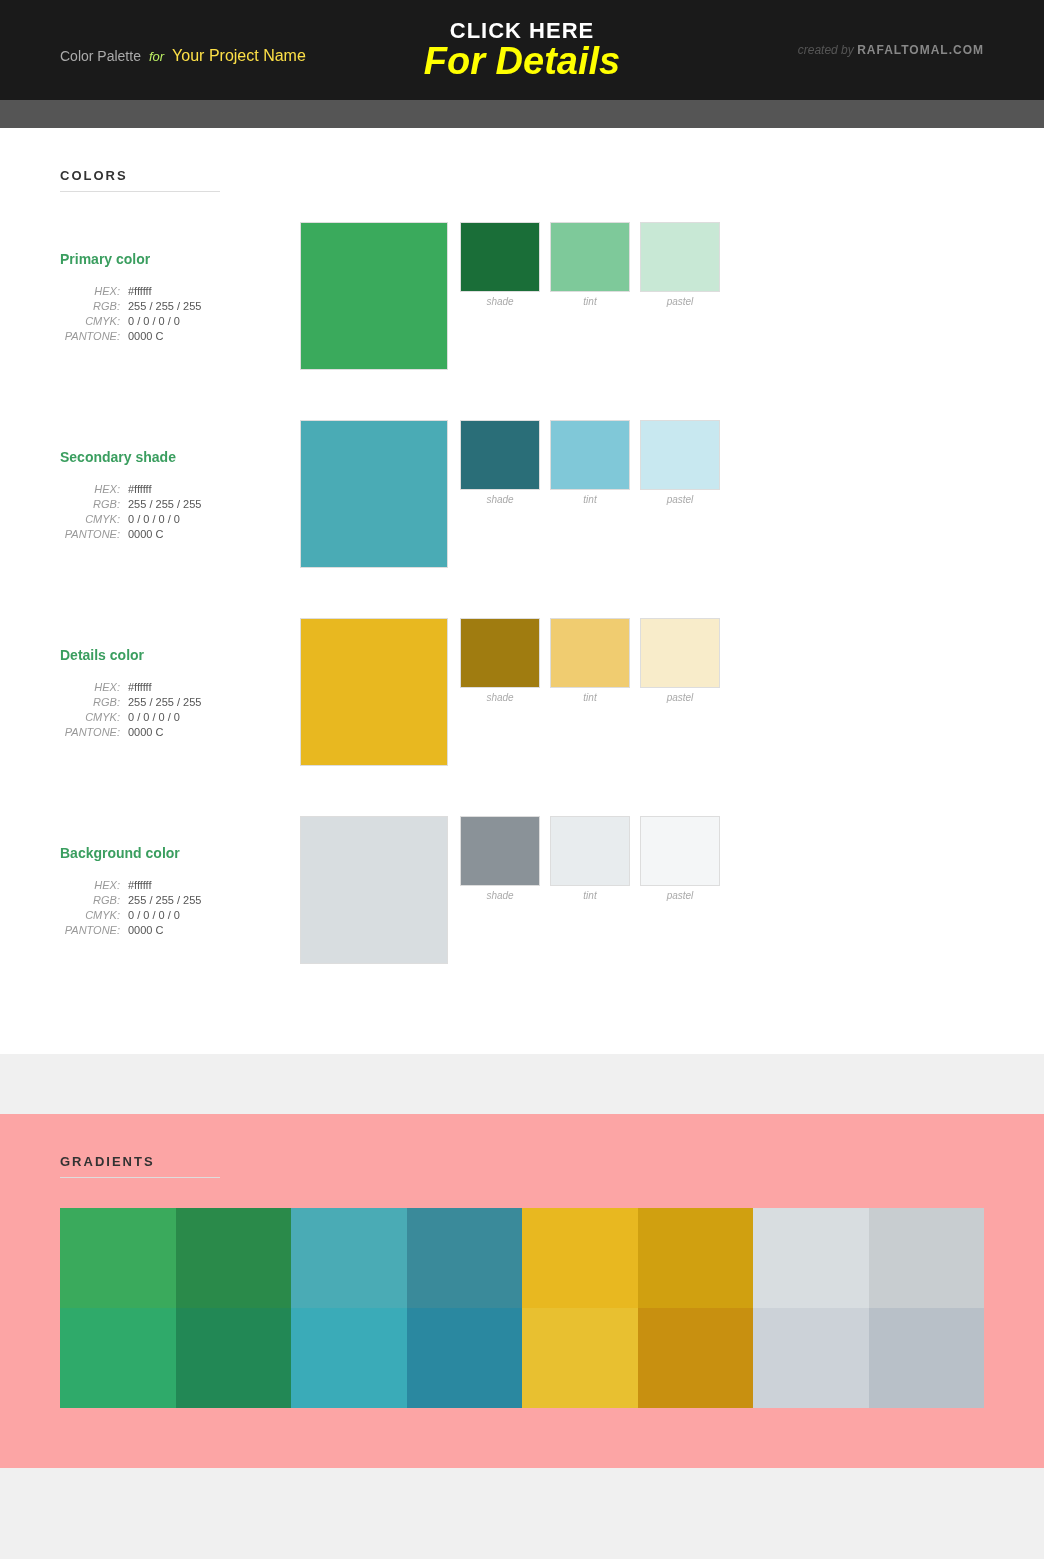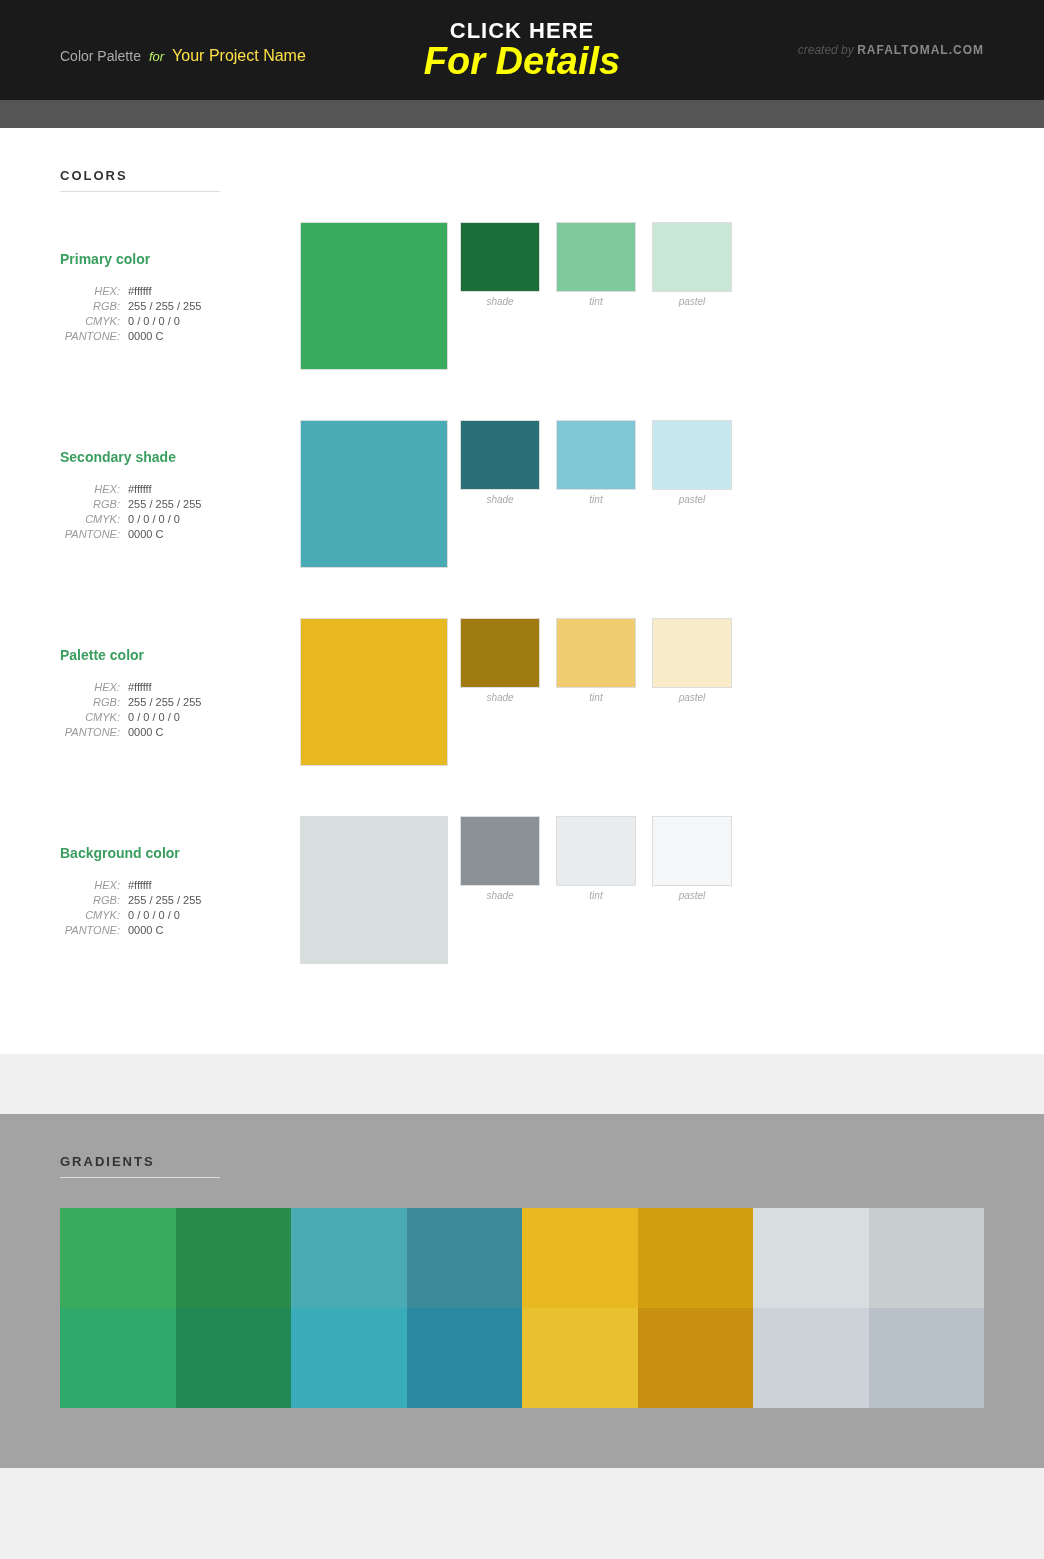--- a/index.html
+++ b/index.html
@@ -139,21 +139,21 @@
       border: 1px solid #ddd;
       flex-shrink: 0;
     }
     .variant-swatches {
       display: flex;
       flex-direction: column;
       gap: 10px;
     }
     .variant-row {
       display: flex;
-      gap: 16px;
+      gap: 10px;
     }
     .variant-swatch-wrap {
       display: flex;
       flex-direction: column;
       align-items: center;
       gap: 4px;
     }
     .variant-swatch {
       width: 80px;
       height: 70px;
@@ -168,21 +168,21 @@
     
     .section-divider {
       height: 20px;
       background: #f0f0f0;
       margin: 0 -60px;
       margin-bottom: 40px;
     }
 
     
     .gradients-section {
-      background: #a3a3a3;
+      background: #fca5a5;
       padding: 40px 60px 60px;
     }
     .gradient-grid {
       display: flex;
       flex-direction: column;
       gap: 0;
       margin-top: 20px;
     }
     .gradient-row {
       display: flex;
@@ -297,21 +297,21 @@
           <div class="variant-swatch-wrap">
             <div class="variant-swatch" style="background:#c8e8f0"></div>
             <span class="variant-label">pastel</span>
           </div>
         </div>
       </div>
     </div>
   </div>
       <div class="color-section">
     <div class="color-info">
-      <div class="color-label">Palette color</div>
+      <div class="color-label">Details color</div>
       <div class="color-spec">
         <div class="spec-row">
               <span class="spec-key">HEX:</span>
               <span class="spec-val">#ffffff</span>
             </div>
         <div class="spec-row">
               <span class="spec-key">RGB:</span>
               <span class="spec-val">255 / 255 / 255</span>
             </div>
         <div class="spec-row">

